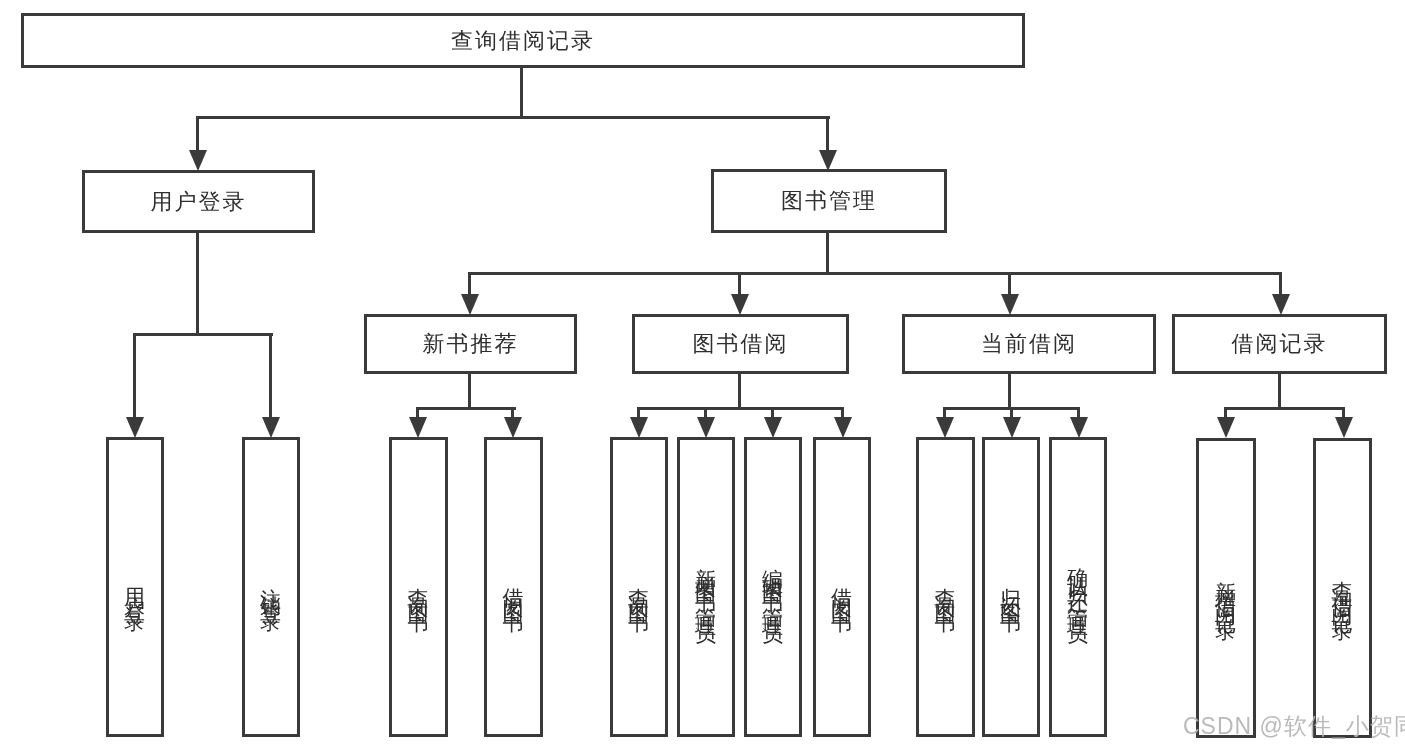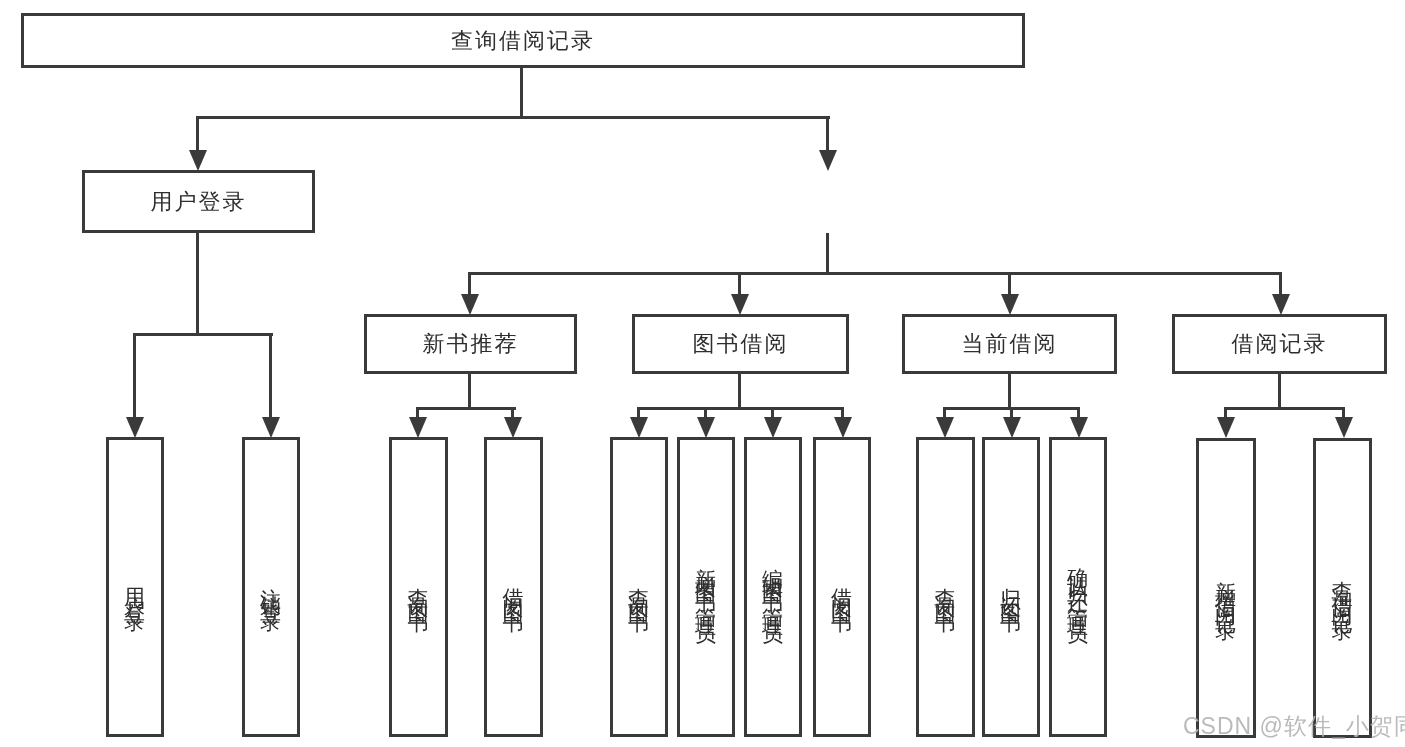--- a/index.html
+++ b/index.html
@@ -101,28 +101,31 @@
   <div class="vline" style="left:1342px;top:407px;height:14px;"></div>
   <div class="arrow" style="left:1335px;top:417px;"></div>
 
   <div class="box" style="left:21px;top:13px;width:1004px;height:55px;">
     <span class="hlabel">查询借阅记录</span>
   </div>
 
   <div class="box" style="left:82px;top:170px;width:233px;height:63px;">
     <span class="hlabel">用户登录</span>
   </div>
+  <div class="box" style="left:711px;top:169px;width:236px;height:64px;">
+    <span class="hlabel">图书管理</span>
+  </div>
 
   <div class="box" style="left:632px;top:314px;width:217px;height:60px;">
     <span class="hlabel">图书借阅</span>
   </div>
   <div class="box" style="left:364px;top:314px;width:213px;height:60px;">
     <span class="hlabel">新书推荐</span>
   </div>
-  <div class="box" style="left:902px;top:314px;width:215px;height:60px;">
+  <div class="box" style="left:902px;top:314px;width:254px;height:60px;">
     <span class="hlabel">当前借阅</span>
   </div>
   <div class="box" style="left:1172px;top:314px;width:215px;height:60px;">
     <span class="hlabel">借阅记录</span>
   </div>
 
   <div class="box vbox" style="left:106px;top:437px;width:58px;height:300px;">
     <span class="vlabel">用户登录</span>
   </div>
   <div class="box vbox" style="left:242px;top:437px;width:58px;height:300px;">

